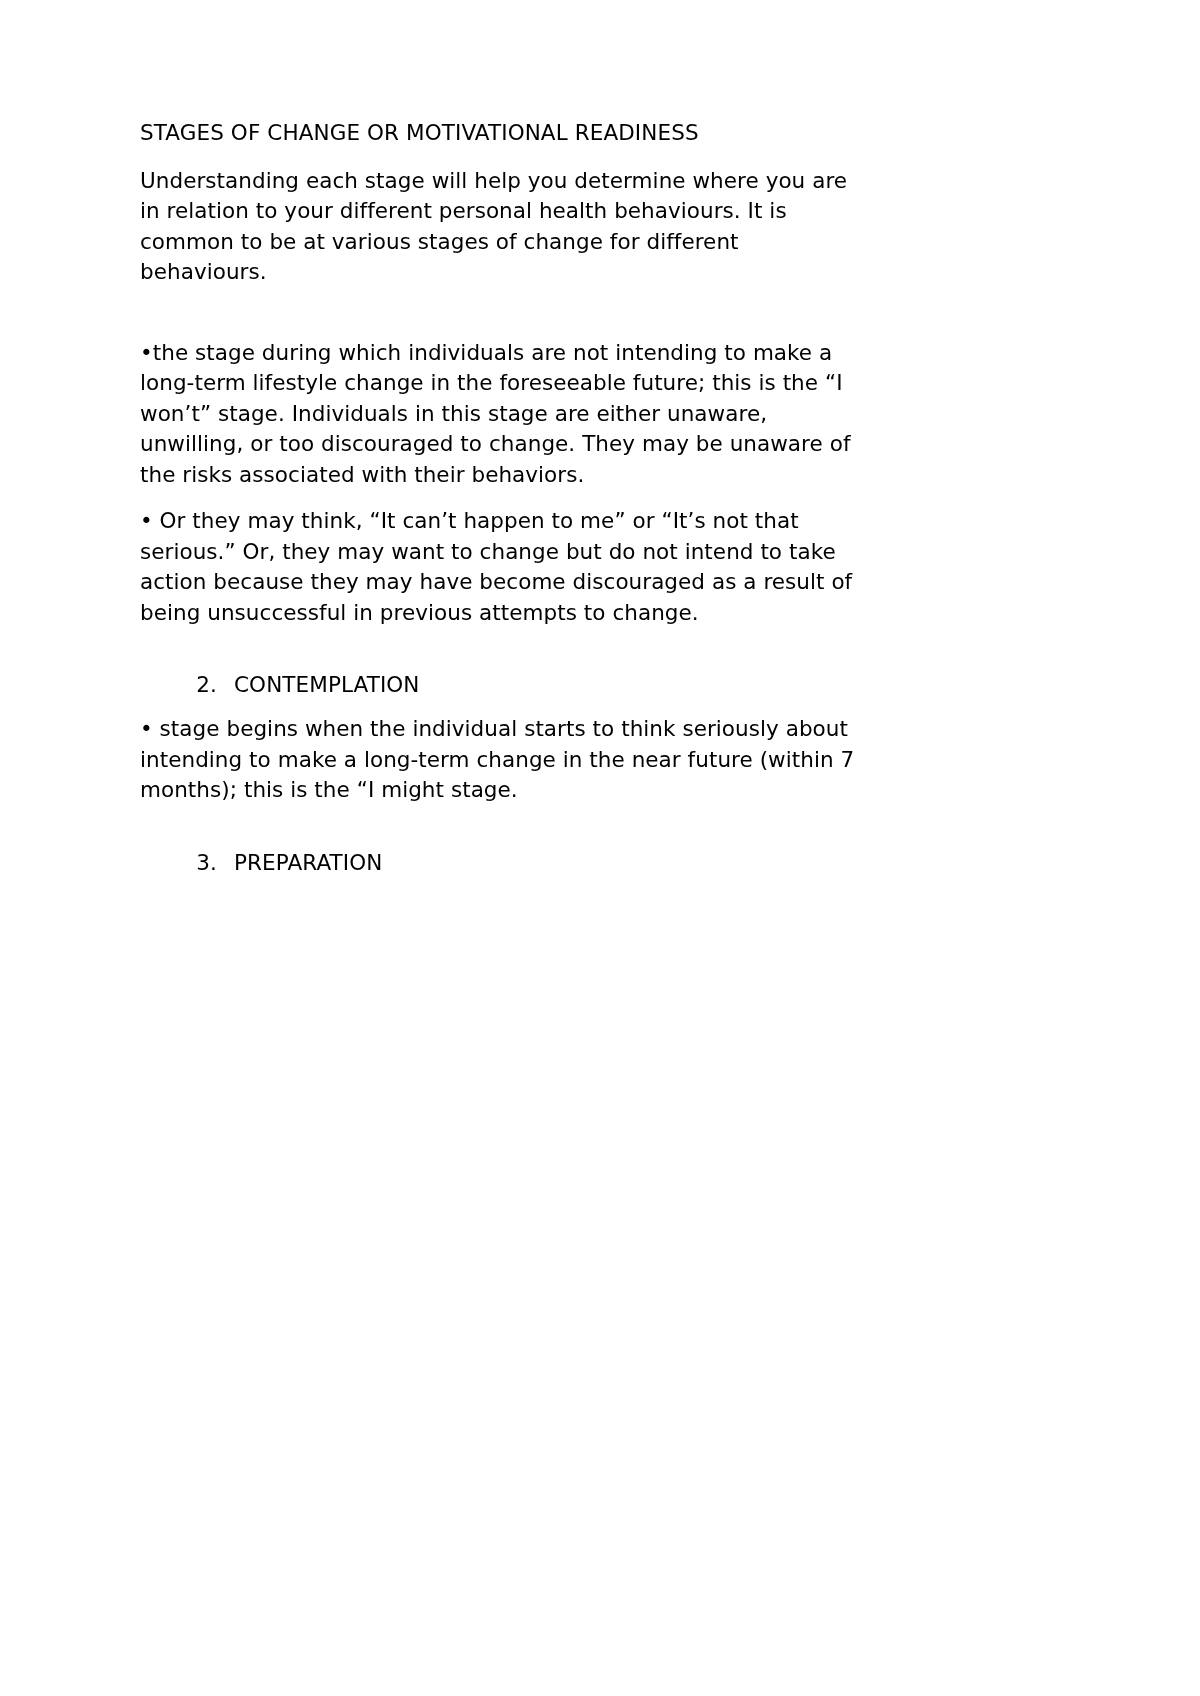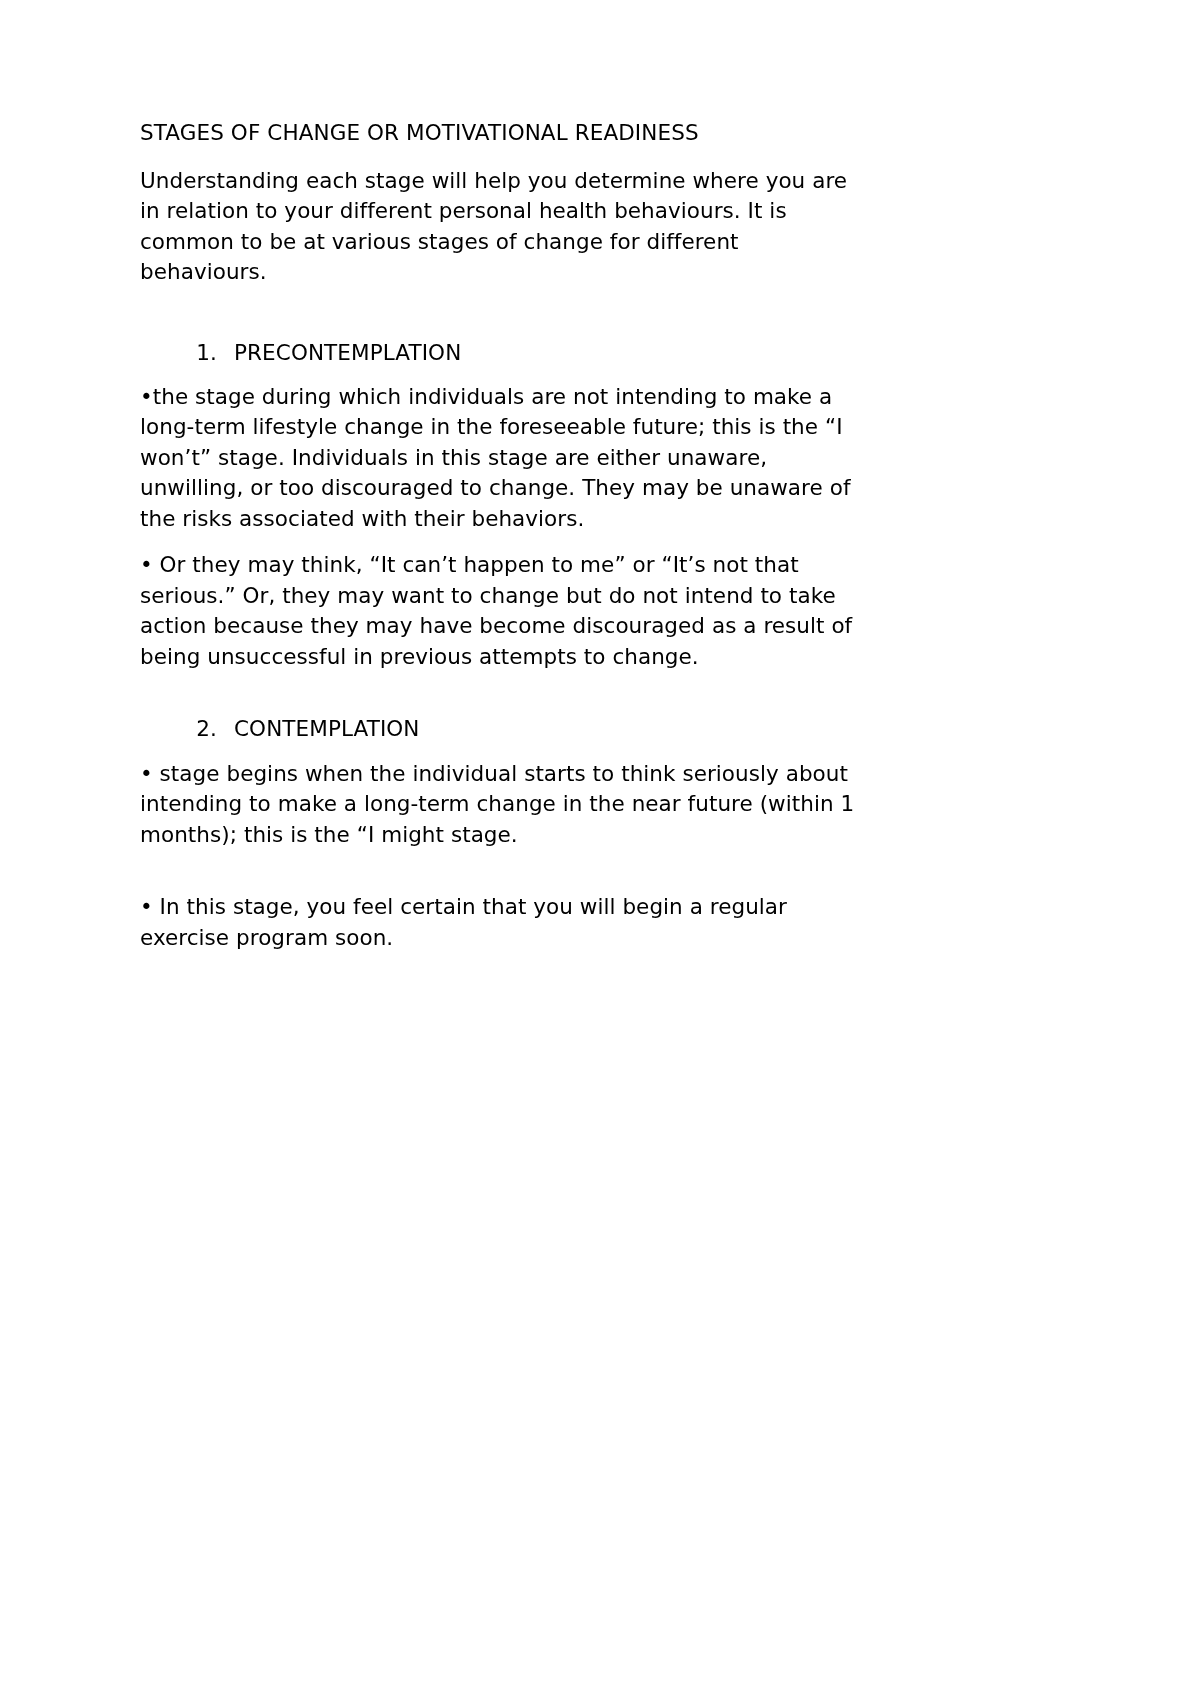--- a/index.html
+++ b/index.html
@@ -63,38 +63,37 @@
 
 <div class="page">
 
   <div class="doc-title">STAGES OF CHANGE OR MOTIVATIONAL READINESS</div>
 
   <p class="para">Understanding each stage will help you determine where you are in relation to your different personal health behaviours. It is common to be at various stages of change for different behaviours.</p>
 
   <div class="spacer-lg"></div>
 
   <div class="stage-block">
-    <ol class="stage-list" start="1">
-      <li>PRECONTEMPLATION</li>
-    </ol>
     <p class="para">•the stage during which individuals are not intending to make a long-term lifestyle change in the foreseeable future; this is the “I won’t” stage. Individuals in this stage are either unaware, unwilling, or too discouraged to change. They may be unaware of the risks associated with their behaviors.</p>
     <p class="para">• Or they may think, “It can’t happen to me” or “It’s not that serious.” Or, they may want to change but do not intend to take action because they may have become discouraged as a result of being unsuccessful in previous attempts to change.</p>
   </div>
 
   <div class="spacer-md"></div>
 
   <div class="stage-block">
     <ol class="stage-list" start="2">
       <li>CONTEMPLATION</li>
     </ol>
-    <p class="para">• stage begins when the individual starts to think seriously about intending to make a long-term change in the near future (within 1 months); this is the “I might stage.</p>
+    <p class="para">• stage begins when the individual starts to think seriously about intending to make a long-term change in the near future (within 7 months); this is the “I might stage.</p>
   </div>
 
   <div class="spacer-md"></div>
 
   <div class="stage-block">
-    <p class="para">• In this stage, you feel certain that you will begin a regular exercise program soon.</p>
+    <ol class="stage-list" start="3">
+      <li>PREPARATION</li>
+    </ol>
   </div>
 
   <div class="spacer-md"></div>
 
 
 </div>
 
 </body></html>

